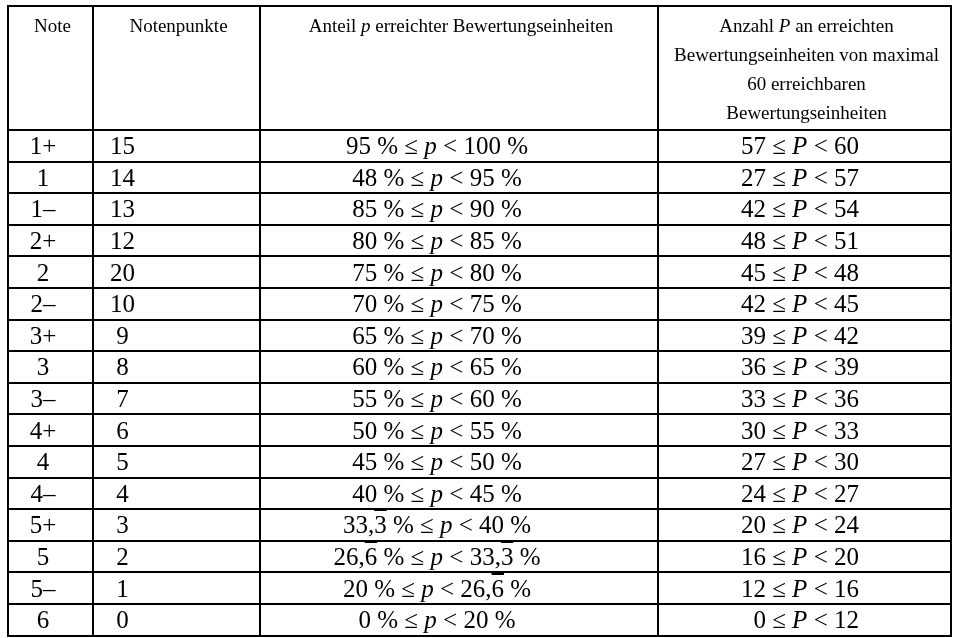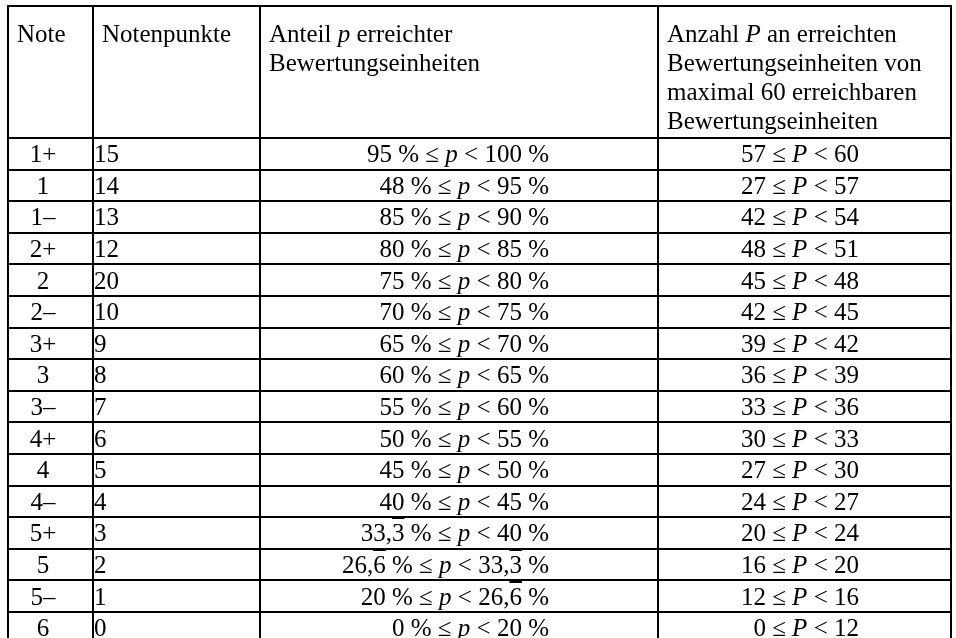--- a/index.html
+++ b/index.html
@@ -28,36 +28,36 @@
     table-layout: fixed;
   }
   th, td {
     border: 2px solid #000000;
     font-weight: normal;
     overflow: hidden;
   }
   thead tr { height: 122px; }
   tbody tr { height: 31.6px; }
   th {
-    font-size: 25px;
+    font-size: 19px;
     line-height: 29px;
-    text-align: left;
+    text-align: center;
     vertical-align: top;
-    padding: 12px 4px 2px 8px;
+    padding: 4px 4px 2px 8px;
   }
   td {
     font-size: 25px;
     line-height: 1;
     vertical-align: middle;
     padding: 0;
     white-space: nowrap;
   }
   td.c-note   { text-align: center; padding-right: 15px; }
-  td.c-punkte { text-align: left;  padding-right: 108px; }
-  td.c-anteil { text-align: right; padding-right: 108px; }
+  td.c-punkte { text-align: center;  padding-right: 108px; }
+  td.c-anteil { text-align: center; padding-right: 44px; }
   td.c-anzahl { text-align: right; padding-right: 91px; }
   i.mvar { font-style: italic; }
   .ov { text-decoration: overline; }
 </style>
 </head>
 <body>
 
 <div class="page">
   <table class="grading">
     <colgroup>

